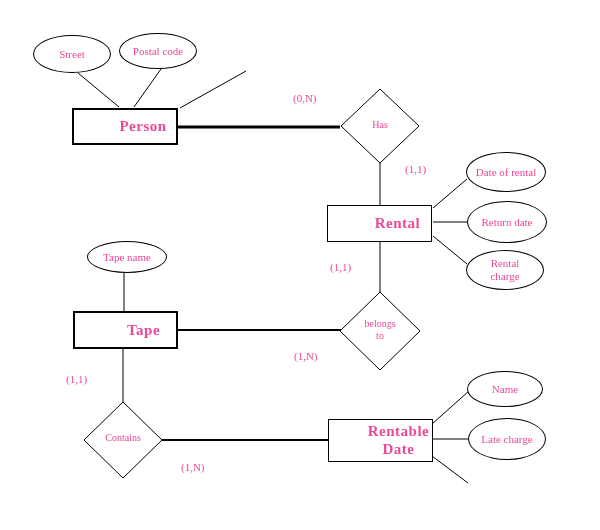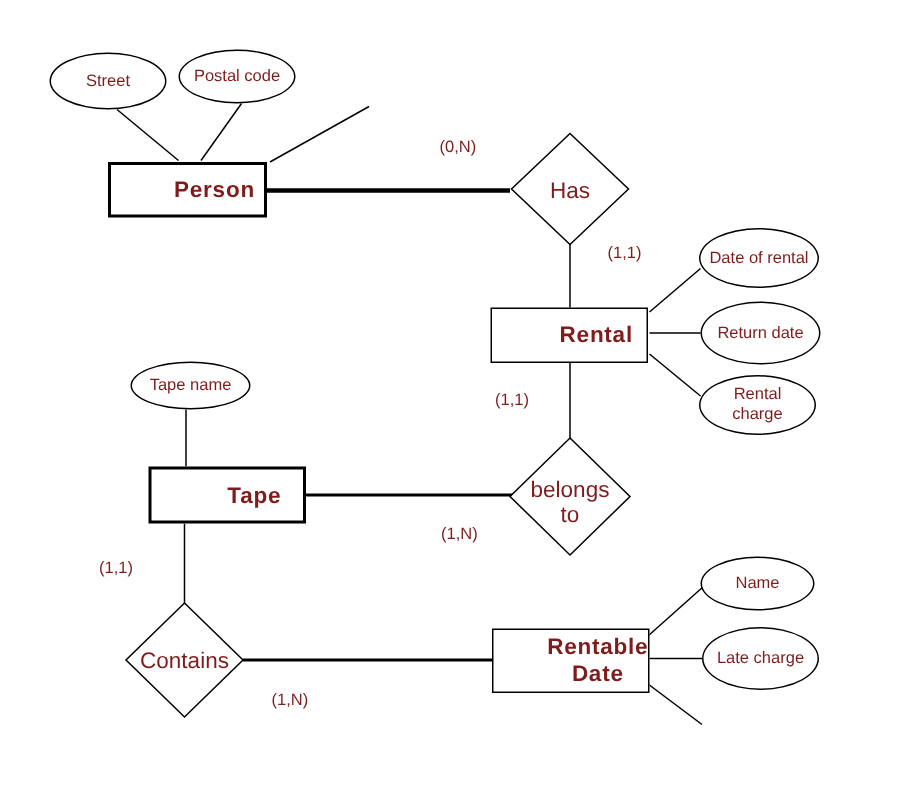--- a/index.html
+++ b/index.html
@@ -1,39 +1,39 @@
 <!DOCTYPE html>
 <html><head>
 <meta charset="utf-8">
 <style>
   html,body { margin:0; padding:0; background:#ffffff; }
   .canvas {
     position:relative; width:600px; height:530px; background:#ffffff;
-    font-family:Liberation Sans, sans-serif; color:#7f1d1d; overflow:hidden;
+    font-family:Liberation Serif, serif; color:#ec4899; overflow:hidden;
   }
   .wires { position:absolute; left:0; top:0; width:600px; height:530px; }
   .node {
     position:absolute; box-sizing:border-box; background:#ffffff;
     display:flex; align-items:center; justify-content:center;
     text-align:center; white-space:pre-line;
   }
   .entity { border:2px solid #000; font-weight:bold; font-size:15px; letter-spacing:0.5px;padding-left:36px; }
   .entity.thin { border-width:1px; }
   .entity.twoline { line-height:1.15; }
   .ellipse { border:1px solid #000; border-radius:50%; font-size:11px; line-height:1.15; }
   .dlabel {
-    position:absolute; text-align:center; font-size:15px; line-height:1.15;
+    position:absolute; text-align:center; font-size:10px; line-height:1.15;
     white-space:pre-line;
   }
   .card { position:absolute; font-size:11px; white-space:nowrap; }
 
   
   #person        { left:72px;  top:108px; width:106px; height:37px; }
   #rental        { left:327px; top:205px; width:105px; height:37px; }
-  #tape          { left:73px;  top:311px; width:105px; height:38px;margin-left:26px; }
+  #tape          { left:73px;  top:311px; width:105px; height:38px; }
   #rentable-film { left:328px; top:419px; width:105px; height:43px; }
 
   
   #street         { left:33px;  top:35px;  width:78px; height:38px; }
   #postal-code    { left:119px; top:33px;  width:78px; height:36px; }
   #community      { left:207px; top:33px;  width:76px; height:38px; }
   #date-of-rental { left:466px; top:152px; width:80px; height:40px; }
   #return-date    { left:467px; top:201px; width:80px; height:42px; }
   #rental-charge  { left:466px; top:250px; width:78px; height:40px; }
   #tape-name      { left:87px;  top:241px; width:80px; height:32px; }

